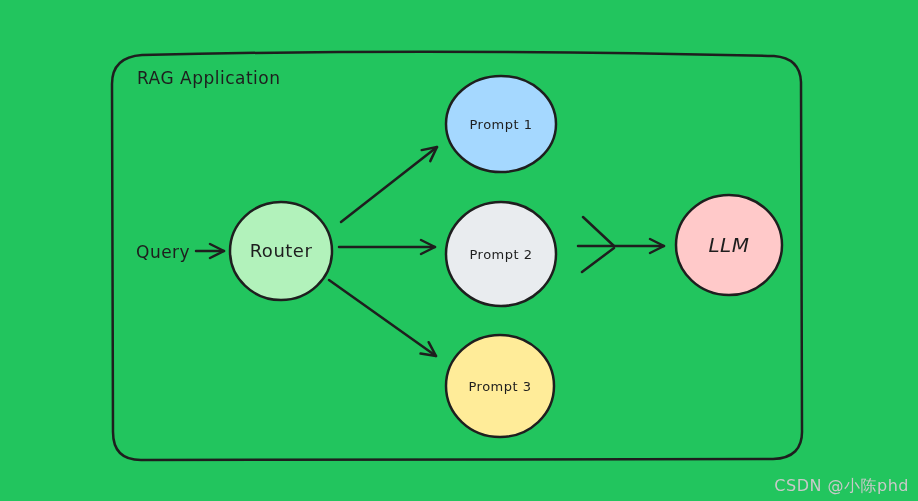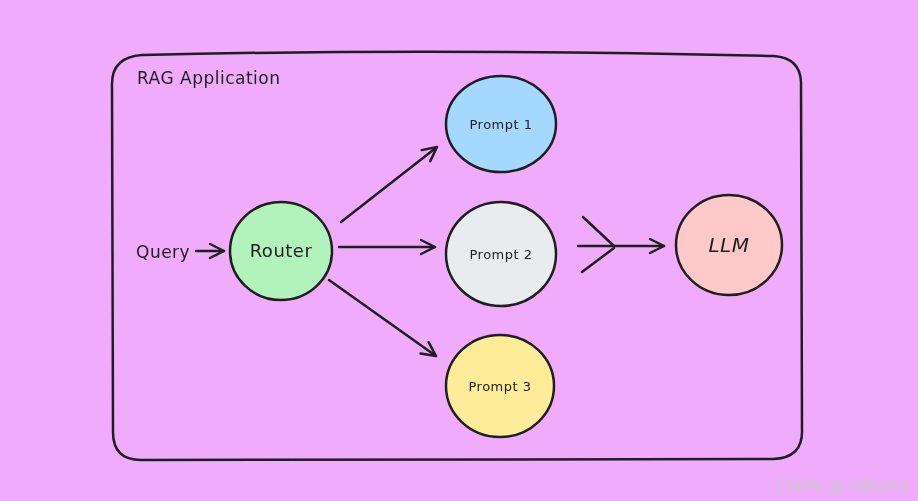--- a/index.html
+++ b/index.html
@@ -1,20 +1,20 @@
 <!DOCTYPE html>
 <html><head>
 <meta charset="utf-8">
 <style>
   html, body { margin: 0; padding: 0; background: #ffffff; }
   .stage {
     position: relative;
     width: 918px;
     height: 501px;
-    background: #f0abfc;
+    background: #22c55e;
     overflow: hidden;
     font-family: "DejaVu Sans", sans-serif;
   }
   svg { display: block; }
   .sketch-stroke {
     fill: none;
     stroke: #1e1e1e;
     stroke-width: 2.5;
     stroke-linecap: round;
     stroke-linejoin: round;

